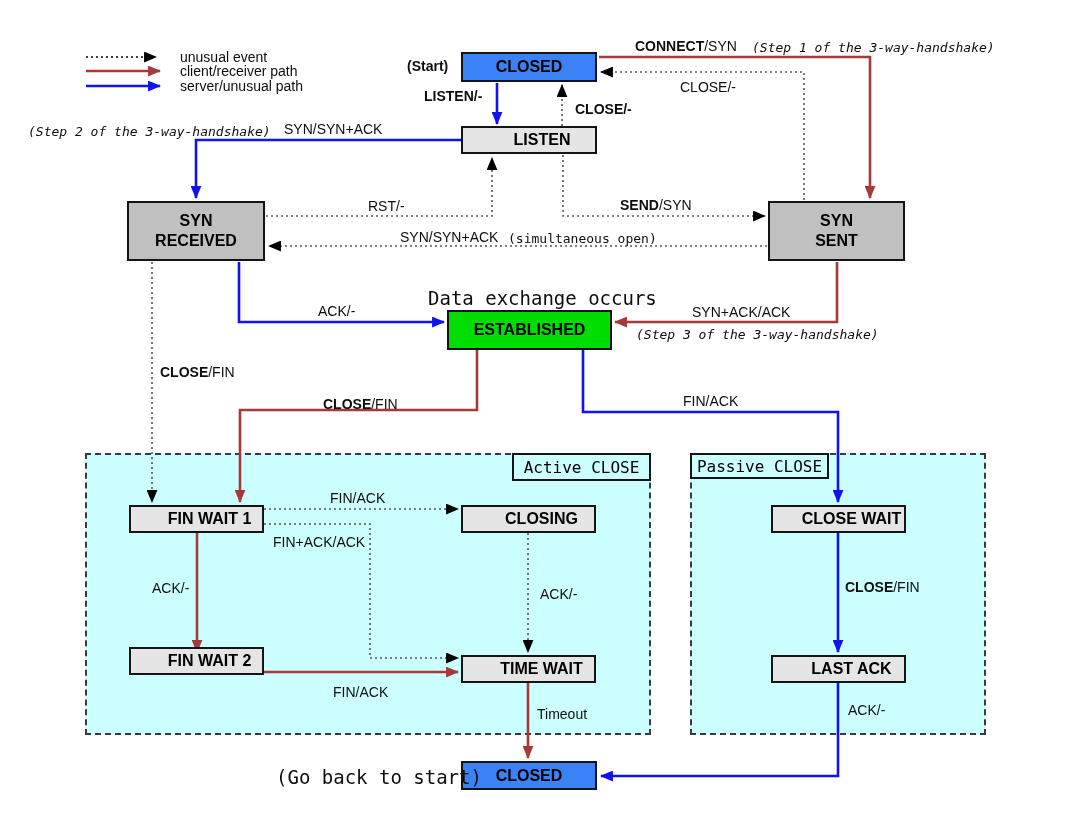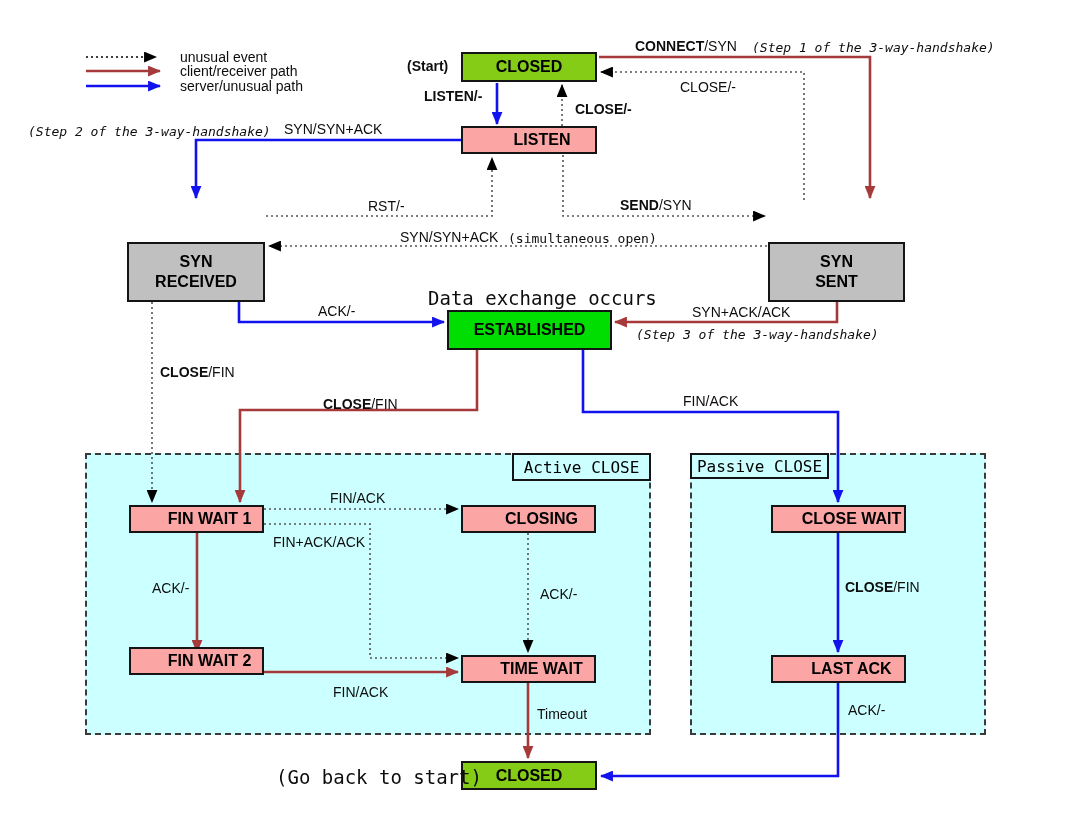--- a/index.html
+++ b/index.html
@@ -3,24 +3,24 @@
 <meta charset="utf-8">
 <style>
   html,body{margin:0;padding:0;background:#ffffff;}
   #stage{position:relative;width:1068px;height:831px;background:#ffffff;overflow:hidden;
          font-family:"Liberation Sans",sans-serif;}
   .region{position:absolute;border:2px dashed #3a3a3a;background:#ccffff;box-sizing:border-box;z-index:1;}
   #edges{position:absolute;left:0;top:0;z-index:2;}
   .box{position:absolute;border:2px solid #141414;box-sizing:border-box;display:flex;flex-direction:column;
        align-items:center;justify-content:center;font-weight:bold;font-size:16px;color:#000;
        text-align:center;line-height:1.25;z-index:3;}
-  .orange{background:#84cc16;}
-  .yellow{background:#fca5a5;padding-left:26px;}
+  .orange{background:#3b82f6;}
+  .yellow{background:#e5e5e5;padding-left:26px;}
   .green{background:#00dd00;}
-  .gray{background:#c0c0c0;margin-top:41px;}
+  .gray{background:#c0c0c0;}
   .lbl{position:absolute;font-size:14px;color:#0d0d0d;white-space:nowrap;z-index:4;}
   .b{font-weight:bold;}
   .mono{font-family:"DejaVu Sans Mono",monospace;font-size:19px;}
   .imono{font-family:"DejaVu Sans Mono",monospace;font-style:italic;font-size:13px;}
   .rlabel{position:absolute;border:2px solid #141414;background:#ccffff;box-sizing:border-box;
           display:flex;align-items:center;justify-content:center;
           font-family:"DejaVu Sans Mono",monospace;font-size:16px;color:#000;z-index:3;}
 </style>
 </head>
 <body>

